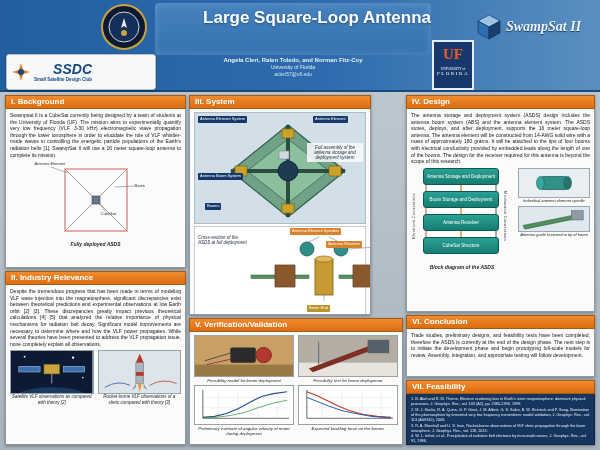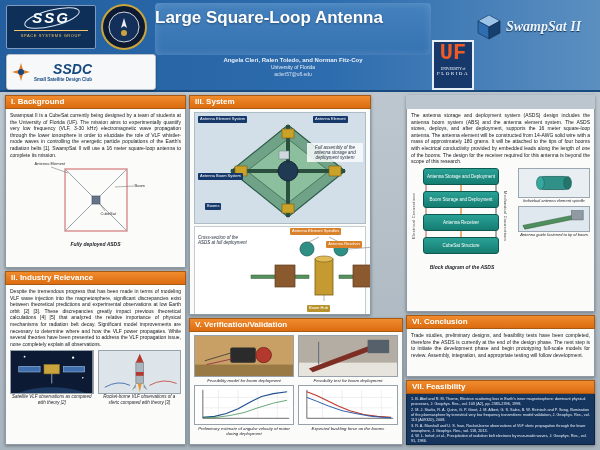--- a/index.html
+++ b/index.html
@@ -14,29 +14,29 @@
             border-bottom:2px solid #184a7e; }
   .ssg { position:absolute; left:6px; top:5px; width:90px; height:44px; background:#0e3058;
          border:1px solid #7e9cc0; border-radius:2px; text-align:center; overflow:hidden; }
   .ssg-acronym { font-size:15px; font-weight:800; font-style:italic; color:#fff; line-height:20px; letter-spacing:2px; margin-top:2px; }
   .ssg-orbit { position:absolute; left:14px; top:0; pointer-events:none; }
   .ssg-name { font-size:4px; color:#f4c26a; letter-spacing:.6px; border-top:1px solid #f4c26a; margin:2px 7px 0; padding-top:2px; }
   .patch { position:absolute; left:101px; top:4px; width:46px; height:46px; }
   .titlebox { position:absolute; left:155px; top:3px; width:276px; height:52px;
               background:linear-gradient(180deg,#4481bd,#3572b1); border-radius:4px;
               box-shadow:inset 0 0 8px rgba(255,255,255,.18); }
-  .title { color:#fff; font-size:17px; font-weight:700; text-align:left; line-height:1.35; padding-top:4px;
+  .title { color:#fff; font-size:17px; font-weight:700; text-align:right; line-height:1.35; padding-top:4px;
            text-shadow:0 1px 2px rgba(0,0,0,.35); }
   .authors-block { position:absolute; left:155px; top:57px; width:276px; text-align:center; color:#e9eff7; }
   .authors { font-size:6px; font-weight:700; }
   .affil { font-size:5px; margin-top:1px; }
   .email { font-size:5px; margin-top:1px; color:#d7e4f2; }
   .uf { position:absolute; left:432px; top:40px; width:42px; height:50px; background:#16386b;
         border:2px solid #e7edf4; text-align:center; }
-  .uf-mono { font-family:Liberation Mono, monospace; font-weight:700; font-size:22px; color:#f05a24; line-height:24px; }
+  .uf-mono { font-family:Liberation Serif, serif; font-weight:700; font-size:15px; color:#f05a24; line-height:24px; }
   .uf-l1 { font-size:3.5px; color:#fff; font-family:"Liberation Serif", serif; margin-top:1px; }
   .uf-l2 { font-size:5px; color:#fff; letter-spacing:1.5px; font-family:"Liberation Serif", serif; }
   .swampsat { position:absolute; right:6px; top:7px; width:118px; height:40px; display:flex; align-items:center; gap:4px; }
   .swampsat-text { font-family:"Liberation Serif", serif; font-style:italic; font-weight:700; font-size:14px;
                    color:#eef4fb; text-shadow:0 1px 1px #12365f; white-space:nowrap; }
   .ssdc { position:absolute; left:6px; top:54px; width:150px; height:36px; background:#f6f8fa;
           border:1px solid #b9c2cc; border-radius:3px; display:flex; align-items:center; gap:4px;
           padding:2px 5px; box-shadow:0 1px 2px rgba(0,0,0,.35); z-index:5; }
   .ssdc-acronym { font-size:14px; font-weight:800; font-style:italic; color:#15497e; line-height:14px;text-align:right; }
   .ssdc-name { font-size:4.5px; color:#15497e; font-weight:700; margin-top:1px; }
@@ -102,27 +102,20 @@
   
   #sec-references .sec-body { background:#16355e; border-color:#0e2440; }
   .ref { font-size:3.8px; line-height:1.3; color:#e8eef6; text-align:left; margin-bottom:1px; }
 </style>
 </head>
 <body>
 
 <div class="poster">
 
   <header class="header">
-    <div class="ssg">
-      <div class="ssg-acronym">SSG</div>
-      <svg class="ssg-orbit" width="62" height="24">
-        <ellipse cx="31" cy="12" rx="28" ry="8" fill="none" stroke="#d8e4f0" stroke-width="1" transform="rotate(-14 31 12)"></ellipse>
-      </svg>
-      <div class="ssg-name">SPACE SYSTEMS GROUP</div>
-    </div>
 
     <svg class="patch" viewBox="0 0 46 46">
       <circle cx="23" cy="23" r="22" fill="#0c1b33" stroke="#caa43c" stroke-width="2"></circle>
       <circle cx="23" cy="23" r="15" fill="#14305a" stroke="#ffffff" stroke-width="0.8"></circle>
       <polygon points="23,14 26,24 23,22 20,24" fill="#e8eef6"></polygon>
       <circle cx="23" cy="29" r="3" fill="#caa43c"></circle>
     </svg>
 
     <div class="titlebox">
       <h1 class="title">
@@ -263,20 +256,21 @@
           <line x1="75" y1="70" x2="75" y2="64" stroke="#666" stroke-width="0.5"></line>
         </svg>
         <span class="chip orange" style="left:95px; top:1px;">Antenna Element Spindles</span>
         <span class="chip orange" style="right:3px; top:14px;">Antenna Resolver</span>
         <span class="chip gold" style="left:112px; bottom:3px;">Boom Hub</span>
       </div>
     </div>
   </section>
 
   <section class="sec" id="sec-design">
+    <div class="sec-head">IV. Design</div>
     <div class="sec-body">
       <p class="body-text">The antenna storage and deployment system (ASDS) design includes the antenna boom system (ABS) and the antenna element system. The ASDS stores, deploys, and after deployment, supports the 16 meter square-loop antenna. The antenna element will be constructed from 14-AWG solid wire with a mass of approximately 180 grams. It will be attached to the tips of four booms with electrical conductivity provided by embedded leads along the length of one of the booms. The design for the receiver required for this antenna is beyond the scope of this research.</p>
       <div class="design-diagram">
         <span class="vlabel left">Electrical Connections</span>
         <svg class="bd-connect" viewBox="0 0 76 86">
           <line x1="38" y1="17" x2="38" y2="23" stroke="#e07b20" stroke-width="1.2"></line>
           <line x1="38" y1="40" x2="38" y2="46" stroke="#e07b20" stroke-width="1.2"></line>
           <line x1="38" y1="63" x2="38" y2="69" stroke="#e07b20" stroke-width="1.2"></line>
           <line x1="3" y1="8" x2="3" y2="78" stroke="#b0342c" stroke-width="0.8"></line>
           <line x1="73" y1="8" x2="73" y2="78" stroke="#333" stroke-width="0.8"></line>

